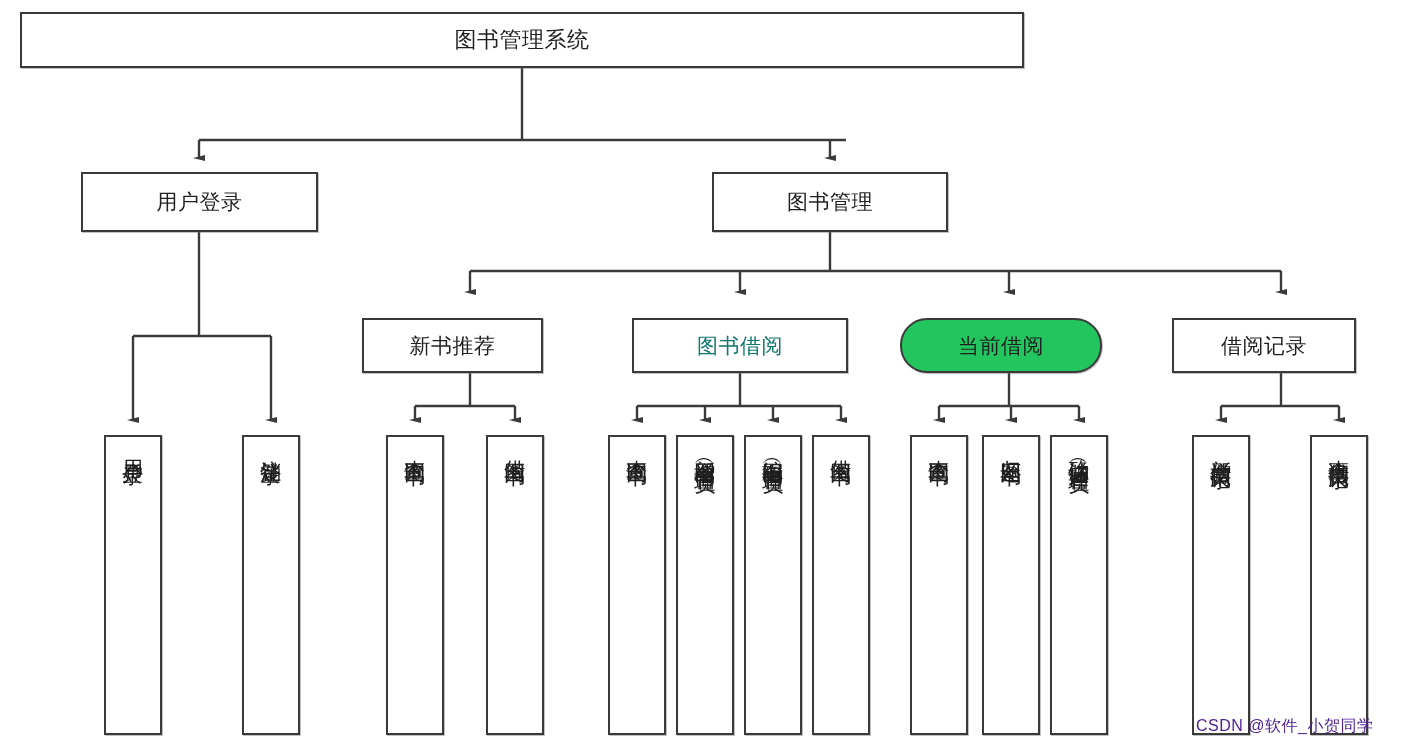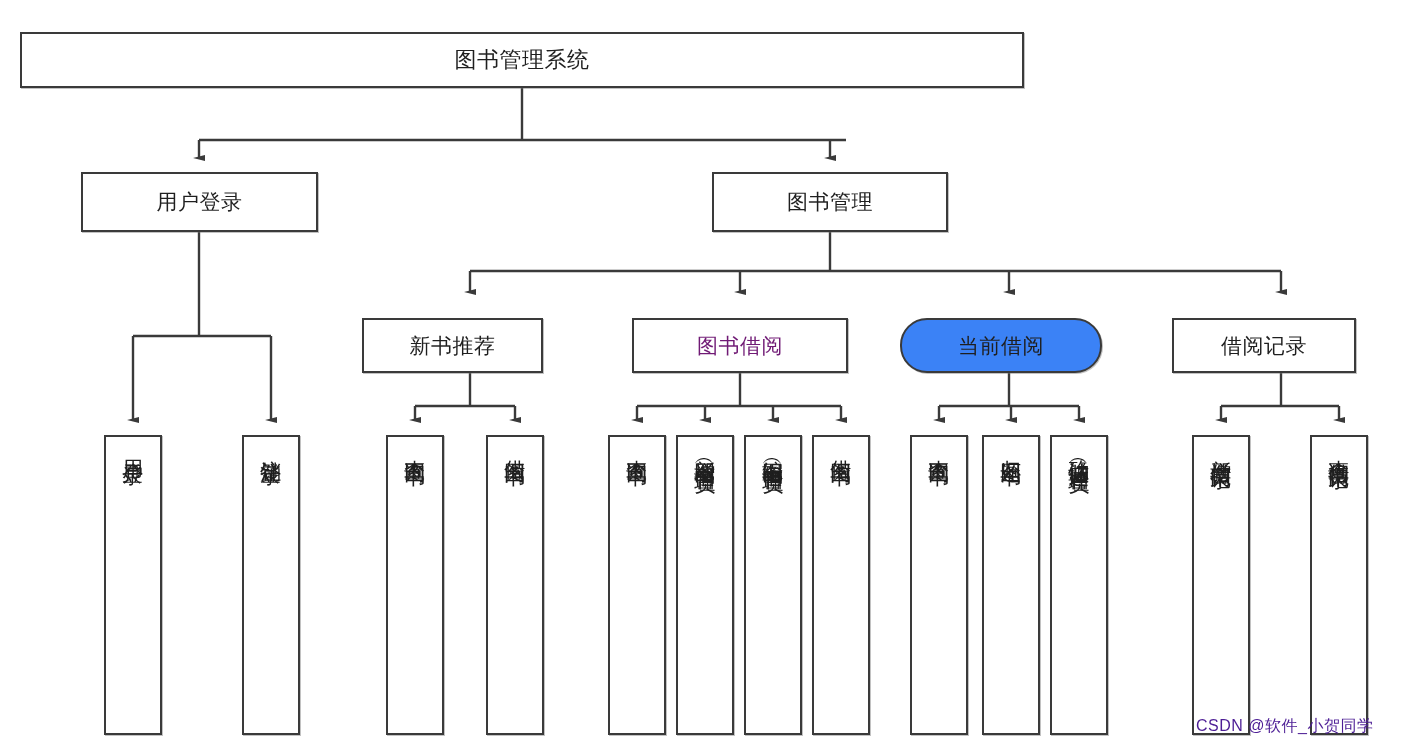--- a/index.html
+++ b/index.html
@@ -120,38 +120,38 @@
       <path d="M1011,406 L1011,420" marker-end="url(#arrow)"></path>
       <path d="M1079,406 L1079,420" marker-end="url(#arrow)"></path>
 
       <path d="M1281,373 L1281,406"></path>
       <path d="M1221,406 L1339,406"></path>
       <path d="M1221,406 L1221,420" marker-end="url(#arrow)"></path>
       <path d="M1339,406 L1339,420" marker-end="url(#arrow)"></path>
     </g>
   </svg>
 
-  <div class="node h-node root" style="left: 20px; top: 12px; width: 1004px; height: 56px; border-color: rgb(58, 58, 58); background: rgb(255, 255, 255); margin-top: 20px;">
+  <div class="node h-node root" style="left: 20px; top: 12px; width: 1004px; height: 56px; border-color: rgb(58, 58, 58); background: rgb(255, 255, 255);">
     <span class="label" style="color: rgb(31, 31, 31);">图书管理系统</span>
   </div>
 
   <div class="node h-node" style="left: 81px; top: 172px; width: 237px; height: 60px; border-color: rgb(58, 58, 58); background: rgb(255, 255, 255);">
     <span class="label" style="color: rgb(31, 31, 31);">用户登录</span>
   </div>
   <div class="node h-node" style="left: 712px; top: 172px; width: 236px; height: 60px; border-color: rgb(58, 58, 58); background: rgb(255, 255, 255);">
     <span class="label" style="color: rgb(31, 31, 31);">图书管理</span>
   </div>
 
   <div class="node h-node" style="left: 362px; top: 318px; width: 181px; height: 55px; border-color: rgb(58, 58, 58); background: rgb(255, 255, 255);">
     <span class="label" style="color: rgb(31, 31, 31);">新书推荐</span>
   </div>
   <div class="node h-node" style="left: 632px; top: 318px; width: 216px; height: 55px; border-color: rgb(58, 58, 58); background: rgb(255, 255, 255);">
-    <span class="label" style="color: #701a75;">图书借阅</span>
+    <span class="label" style="color: #0f766e;">图书借阅</span>
   </div>
-  <div class="node h-node" style="left: 900px; top: 318px; width: 202px; height: 55px; border-color: rgb(58, 58, 58); background: #3b82f6; border-radius: 27px;">
+  <div class="node h-node" style="left: 900px; top: 318px; width: 202px; height: 55px; border-color: rgb(58, 58, 58); background: #22c55e; border-radius: 27px;">
     <span class="label" style="color: rgb(31, 31, 31);">当前借阅</span>
   </div>
   <div class="node h-node" style="left: 1172px; top: 318px; width: 184px; height: 55px; border-color: rgb(58, 58, 58); background: rgb(255, 255, 255); text-align: right;">
     <span class="label" style="color: rgb(31, 31, 31);">借阅记录</span>
   </div>
 
   <div class="node v-node" style="left: 104px; top: 435px; width: 58px; height: 300px; border-color: rgb(58, 58, 58); background: rgb(255, 255, 255);">
     <span class="label" style="color: rgb(31, 31, 31);">用户登录</span>
   </div>
   <div class="node v-node" style="left: 242px; top: 435px; width: 58px; height: 300px; border-color: rgb(58, 58, 58); background: rgb(255, 255, 255);">

